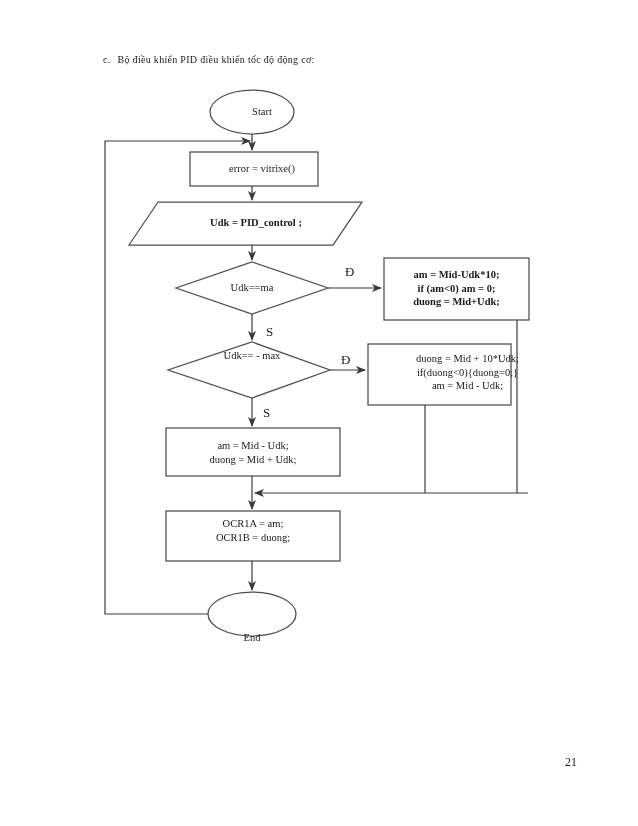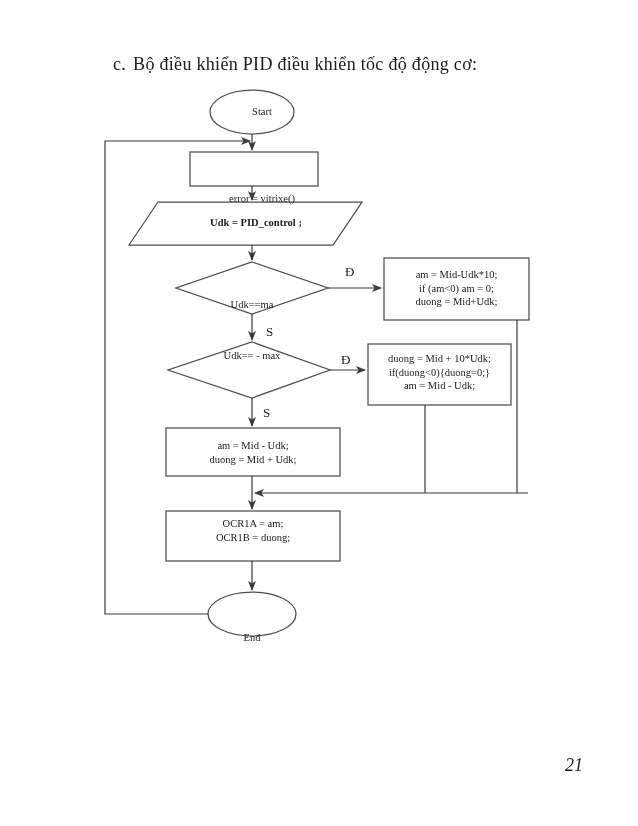--- a/index.html
+++ b/index.html
@@ -16,33 +16,32 @@
     overflow: hidden;
   }
   #page {
     position: absolute;
     left: 0; top: 0;
     width: 638px;
     height: 826px;
   }
   #heading {
     position: absolute;
-    left: 113px;
+    left: 103px;
     top: 54px;
-    font-size: 18px;
+    font-size: 10px;
     letter-spacing: 0.3px;
     white-space: nowrap;
   }
   #heading .marker { margin-right: 7px; }
   #page-number {
     position: absolute;
     left: 565px;
     top: 755px;
-    font-size: 18px;
-    font-style: italic;
+    font-size: 12px;
   }
   #flow-svg {
     position: absolute;
     left: 0;
     top: 0;
   }
   .node-label {
     position: absolute;
     text-align: center;
     font-size: 10.5px;
@@ -121,28 +120,28 @@
 
       <path d="M252,493 L252,509" marker-end="url(#arrow)"></path>
 
       <path d="M252,561 L252,590" marker-end="url(#arrow)"></path>
 
       <path d="M208,614 L105,614 L105,141 L250,141" marker-end="url(#arrow)"></path>
     </g>
   </svg>
 
   <div class="node-label" style="left:212px; top:105px; width:100px;">Start</div>
-  <div class="node-label" style="left:190px; top:162px; width:144px;margin-top:30px;">error = vitrixe()</div>
+  <div class="node-label" style="left:190px; top:162px; width:144px;">error = vitrixe()</div>
   <div class="node-label" style="left:166px; top:216px; width:180px;font-weight:bold;">Udk = PID_control  ;</div>
-  <div class="node-label" style="left:202px; top:298px; width:100px;">Udk==ma</div>
+  <div class="node-label" style="left:202px; top:281px; width:100px;">Udk==ma</div>
   <div class="node-label" style="left:197px; top:349px; width:110px;">Udk==  -  max</div>
-  <div class="node-label" style="left:386px; top:268px; width:141px;">am = Mid-Udk*10;
+  <div class="node-label" style="left:386px; top:268px; width:141px;font-weight:bold;">am = Mid-Udk*10;
 if (am&lt;0) am = 0;
 duong = Mid+Udk;</div>
-  <div class="node-label" style="left:369px; top:352px; width:141px;">duong  =  Mid  +  10*Udk;
+  <div class="node-label" style="left:369px; top:352px; width:141px;padding-left:28px;">duong  =  Mid  +  10*Udk;
 if(duong&lt;0){duong=0;}
 am = Mid - Udk;</div>
   <div class="node-label" style="left:166px; top:439px; width:174px;">am = Mid - Udk;
 duong = Mid + Udk;</div>
   <div class="node-label" style="left:166px; top:517px; width:174px;">OCR1A = am;
    OCR1B = duong;</div>
   <div class="node-label" style="left:212px; top:631px; width:80px;">End</div>
 
   <div class="branch-label" style="left:345px; top:264px;">Đ</div>
   <div class="branch-label" style="left:266px; top:324px;">S</div>

